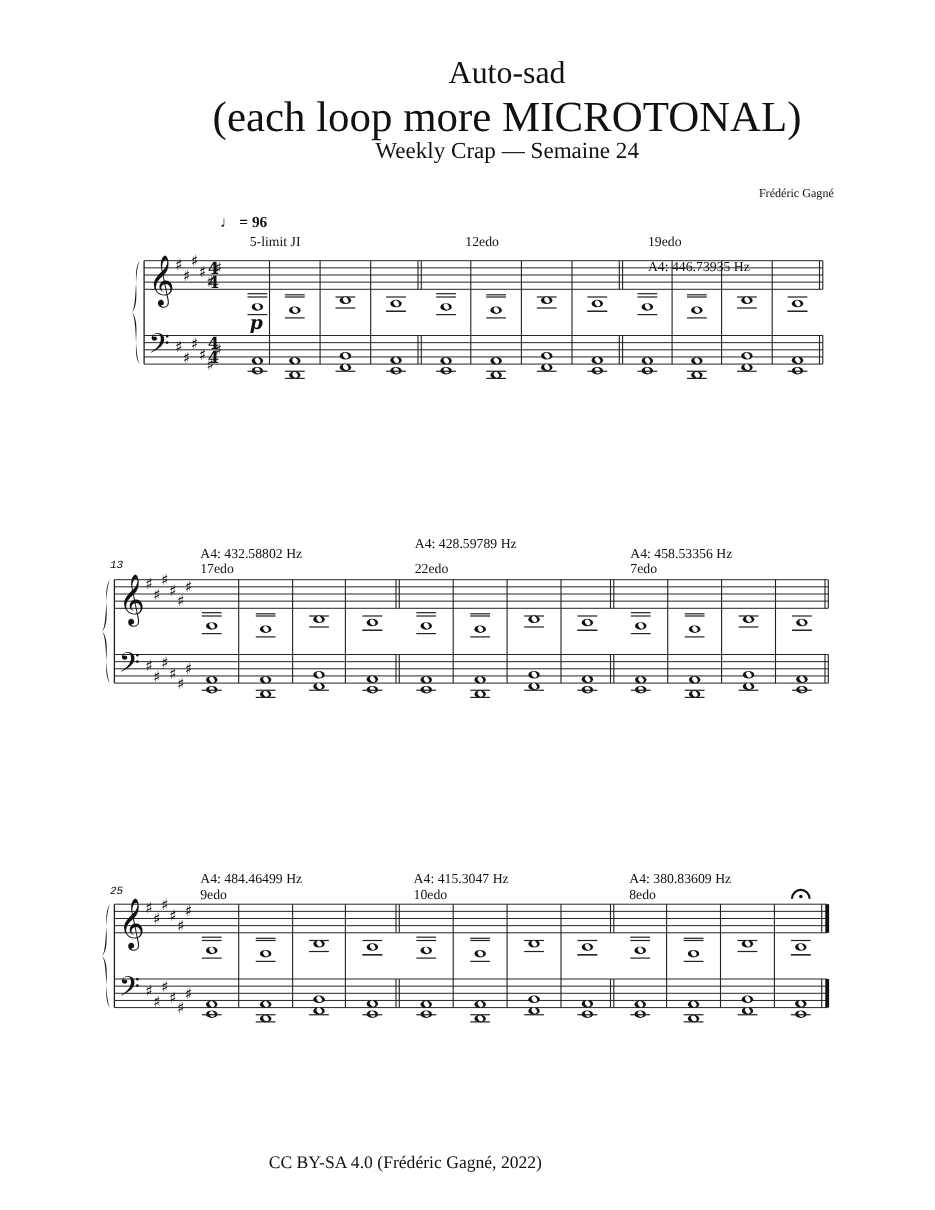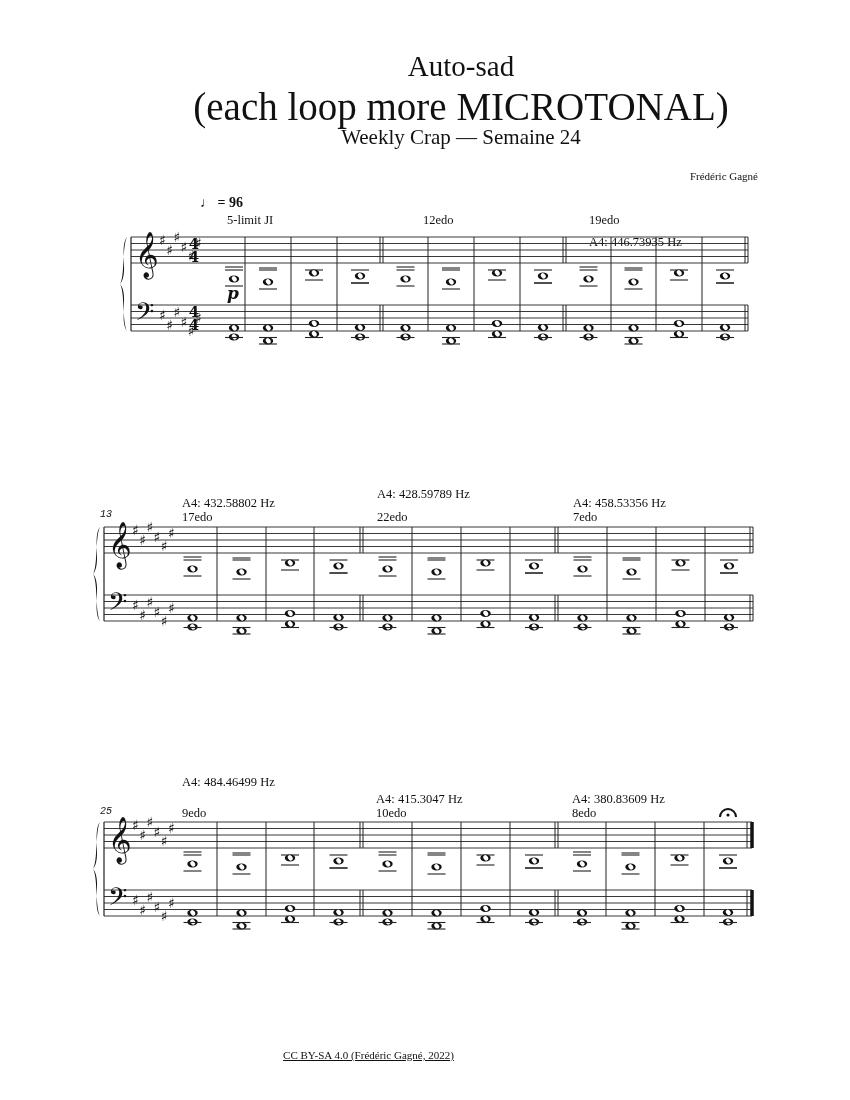--- a/index.html
+++ b/index.html
@@ -2,21 +2,21 @@
 <html><head>
 <meta charset="utf-8">
 <style>
   html,body{margin:0;padding:0;background:#fff;}
   body{width:850px;height:1100px;position:relative;overflow:hidden;font-family:"DejaVu Serif","Liberation Serif",serif;color:#111;}
   .title{position:absolute;left:0;width:850px;text-align:center;font-family:"Liberation Serif",serif;padding-left:36px;}
   .t1{top:50px;font-size:29px;}
   .t2{top:84px;font-size:39px;}
   .sub{top:125px;font-size:21px;}
   .composer{position:absolute;right:92px;top:170px;font-size:11px;font-family:"Liberation Serif",serif;}
-  .footer{position:absolute;left:0;width:737px;top:1049px;text-align:center;font-size:11px;font-family:"Liberation Serif",serif;text-decoration:underline;}
+  .footer{position:absolute;left:0;width:737px;top:1049px;text-align:center;font-size:16px;font-family:"Liberation Serif",serif;}
   .lbl{position:absolute;font-size:12.5px;font-family:"Liberation Serif",serif;line-height:14px;white-space:nowrap;}
   .tempo{position:absolute;left:200px;top:195px;font-size:14px;font-weight:bold;font-family:"Liberation Serif",serif;}
   .mnum{position:absolute;font-size:10px;font-style:italic;font-family:Liberation Mono, monospace;}
   svg{position:absolute;left:0;top:0;}
 </style>
 </head>
 <body>
 
 <div class="title t1">Auto-sad</div>
 <div class="title t2">(each loop more MICROTONAL)</div>
@@ -31,21 +31,21 @@
 
 <div class="mnum" style="left:100px;top:509px;">13</div>
 <div class="lbl" style="left:182px;top:496px;">A4: 432.58802 Hz</div>
 <div class="lbl" style="left:182px;top:510px;">17edo</div>
 <div class="lbl" style="left:377px;top:487px;">A4: 428.59789 Hz</div>
 <div class="lbl" style="left:377px;top:510px;">22edo</div>
 <div class="lbl" style="left:573px;top:496px;">A4: 458.53356 Hz</div>
 <div class="lbl" style="left:573px;top:510px;">7edo</div>
 
 <div class="mnum" style="left:100px;top:806px;">25</div>
-<div class="lbl" style="left:182px;top:775px;">A4: 484.46499 Hz</div>
+<div class="lbl" style="left:182px;top:792px;">A4: 484.46499 Hz</div>
 <div class="lbl" style="left:182px;top:806px;">9edo</div>
 <div class="lbl" style="left:376px;top:792px;">A4: 415.3047 Hz</div>
 <div class="lbl" style="left:376px;top:806px;">10edo</div>
 <div class="lbl" style="left:572px;top:792px;">A4: 380.83609 Hz</div>
 <div class="lbl" style="left:572px;top:806px;">8edo</div>
 
 <div class="footer">CC BY-SA 4.0 (Frédéric Gagné, 2022)</div>
 
 <svg id="score" width="850" height="1100">
     <line x1="131" x2="748" y1="237" y2="237" stroke="#222" stroke-width="0.9"></line>

